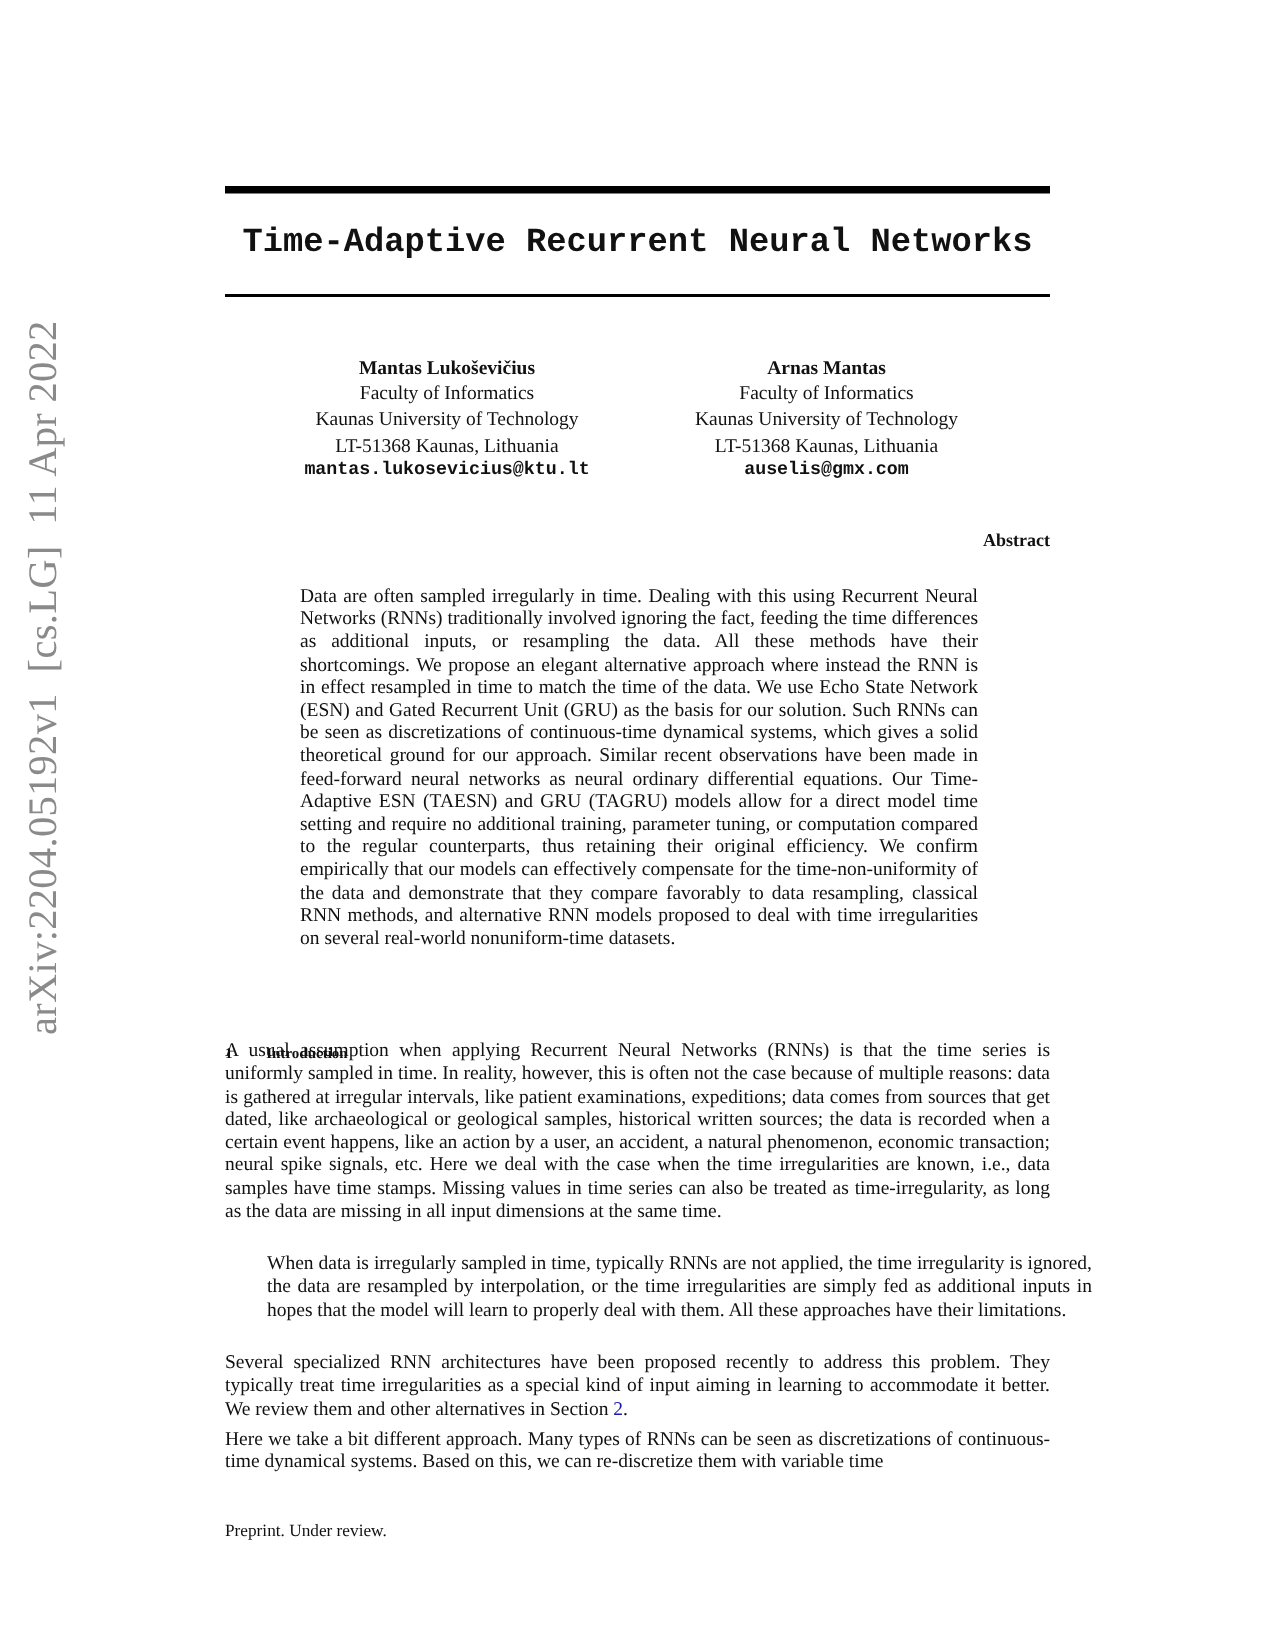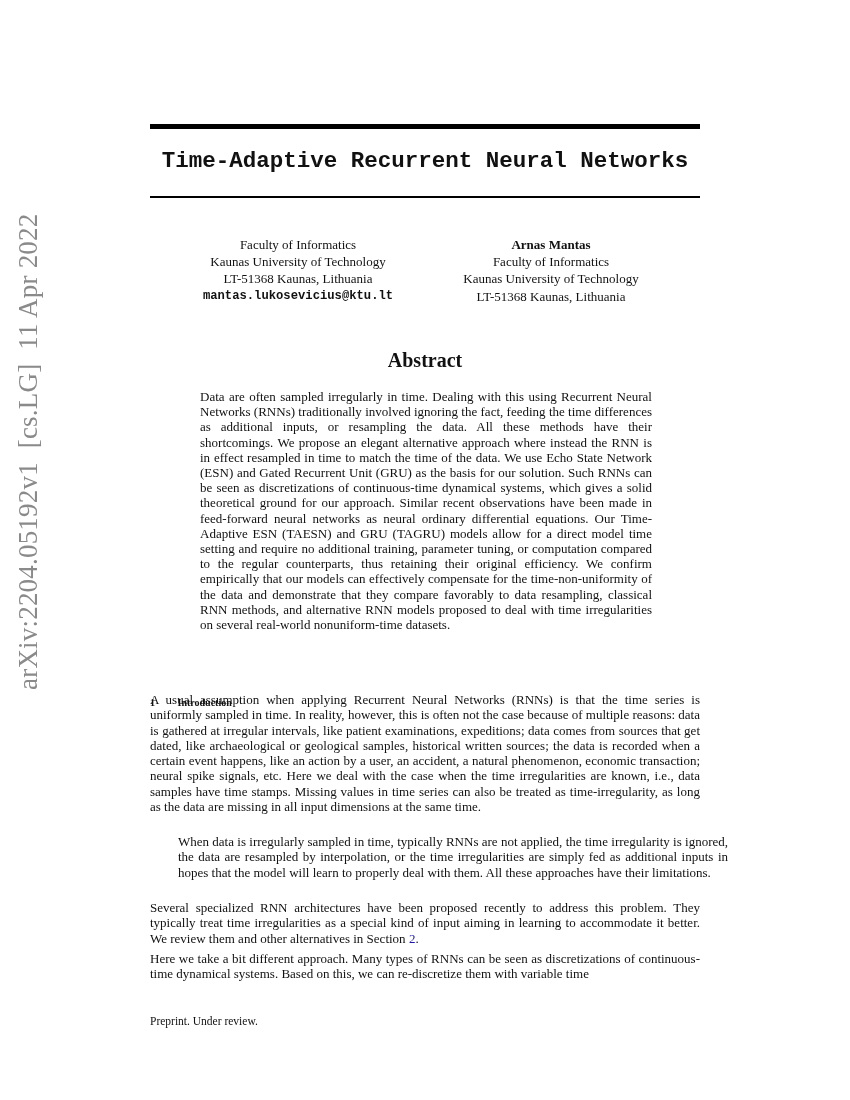--- a/index.html
+++ b/index.html
@@ -11,22 +11,22 @@
                  line-height: 40px; }
   .top-rule { position: absolute; left: 150px; top: 124px; width: 550px; height: 5px; background: #000; }
   .title { position: absolute; left: 150px; top: 146px; width: 550px; text-align: center;
            font-weight: bold; font-size: 22.5px; line-height: 30px; font-family: Liberation Mono, monospace; }
   .bottom-rule { position: absolute; left: 150px; top: 196px; width: 550px; height: 1.5px; background: #000; }
   .author { position: absolute; top: 236px; width: 260px; text-align: center; font-size: 13px; line-height: 17.2px; }
   .author.a1 { left: 168px; }
   .author.a2 { left: 421px; }
   .author .name { font-weight: bold; }
   .author .email { font-family: "Liberation Mono", "DejaVu Sans Mono", monospace; font-size: 12.2px; font-weight: bold; }
-  .abstract-title { position: absolute; left: 150px; top: 350px; width: 550px; text-align: center;
-                    font-weight: bold; font-size: 20px; line-height: 20px; }
+  .abstract-title { position: absolute; left: 150px; top: 350px; width: 550px; text-align: right;
+                    font-weight: bold; font-size: 12px; line-height: 20px; }
   .abstract-body { position: absolute; left: 200px; top: 389px; width: 452px; text-align: justify;
                    font-size: 13px; line-height: 15.2px; }
   .section-heading { position: absolute; left: 150px; top: 693px; font-weight: bold; font-size: 10px; line-height: 20px; }
   .section-heading .num { display: inline-block; width: 25px; }
   .para { position: absolute; left: 150px; width: 550px; text-align: justify; font-size: 13px; line-height: 15.3px; }
   .p1 { top: 692px; }
   .p2 { top: 834px; margin-left: 28px; }
   .p3 { top: 900px; }
   .p4 { top: 951px; }
   .ref-link { color: #1a1aa6; }
@@ -35,31 +35,33 @@
 </head>
 <body>
 
 <div class="arxiv-stamp">arXiv:2204.05192v1  [cs.LG]  11 Apr 2022</div>
 
 <div class="top-rule"></div>
 <div class="title">Time-Adaptive Recurrent Neural Networks</div>
 <div class="bottom-rule"></div>
 
 <div class="author a1">
+  <div class="name">Mantas Lukoševičius</div>
   <div>Faculty of Informatics</div>
   <div>Kaunas University of Technology</div>
   <div>LT-51368 Kaunas, Lithuania</div>
   <div class="email">mantas.lukosevicius@ktu.lt</div>
 </div>
 
 <div class="author a2">
   <div class="name">Arnas Mantas</div>
   <div>Faculty of Informatics</div>
   <div>Kaunas University of Technology</div>
   <div>LT-51368 Kaunas, Lithuania</div>
+  <div class="email">auselis@gmx.com</div>
 </div>
 
 <div class="abstract-title">Abstract</div>
 <div class="abstract-body">Data are often sampled irregularly in time. Dealing with this using Recurrent Neural Networks (RNNs) traditionally involved ignoring the fact, feeding the time differences as additional inputs, or resampling the data. All these methods have their shortcomings. We propose an elegant alternative approach where instead the RNN is in effect resampled in time to match the time of the data. We use Echo State Network (ESN) and Gated Recurrent Unit (GRU) as the basis for our solution. Such RNNs can be seen as discretizations of continuous-time dynamical systems, which gives a solid theoretical ground for our approach. Similar recent observations have been made in feed-forward neural networks as neural ordinary differential equations. Our Time-Adaptive ESN (TAESN) and GRU (TAGRU) models allow for a direct model time setting and require no additional training, parameter tuning, or computation compared to the regular counterparts, thus retaining their original efficiency. We confirm empirically that our models can effectively compensate for the time-non-uniformity of the data and demonstrate that they compare favorably to data resampling, classical RNN methods, and alternative RNN models proposed to deal with time irregularities on several real-world nonuniform-time datasets.</div>
 
 <div class="section-heading">
   <span class="num">1</span>
   <span>Introduction</span>
 </div>
 

